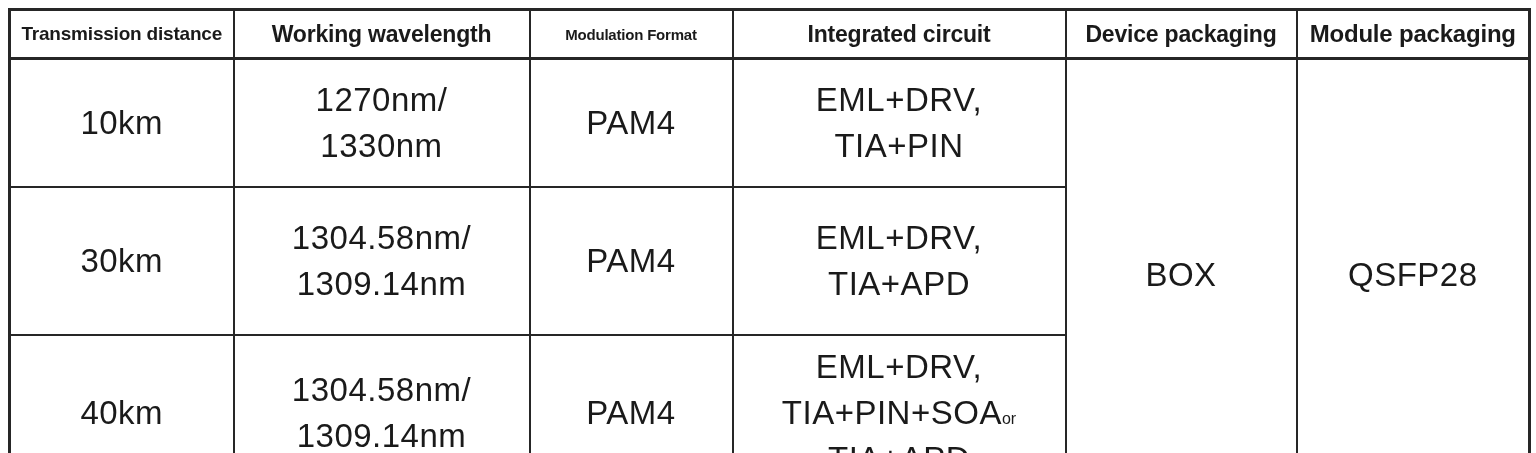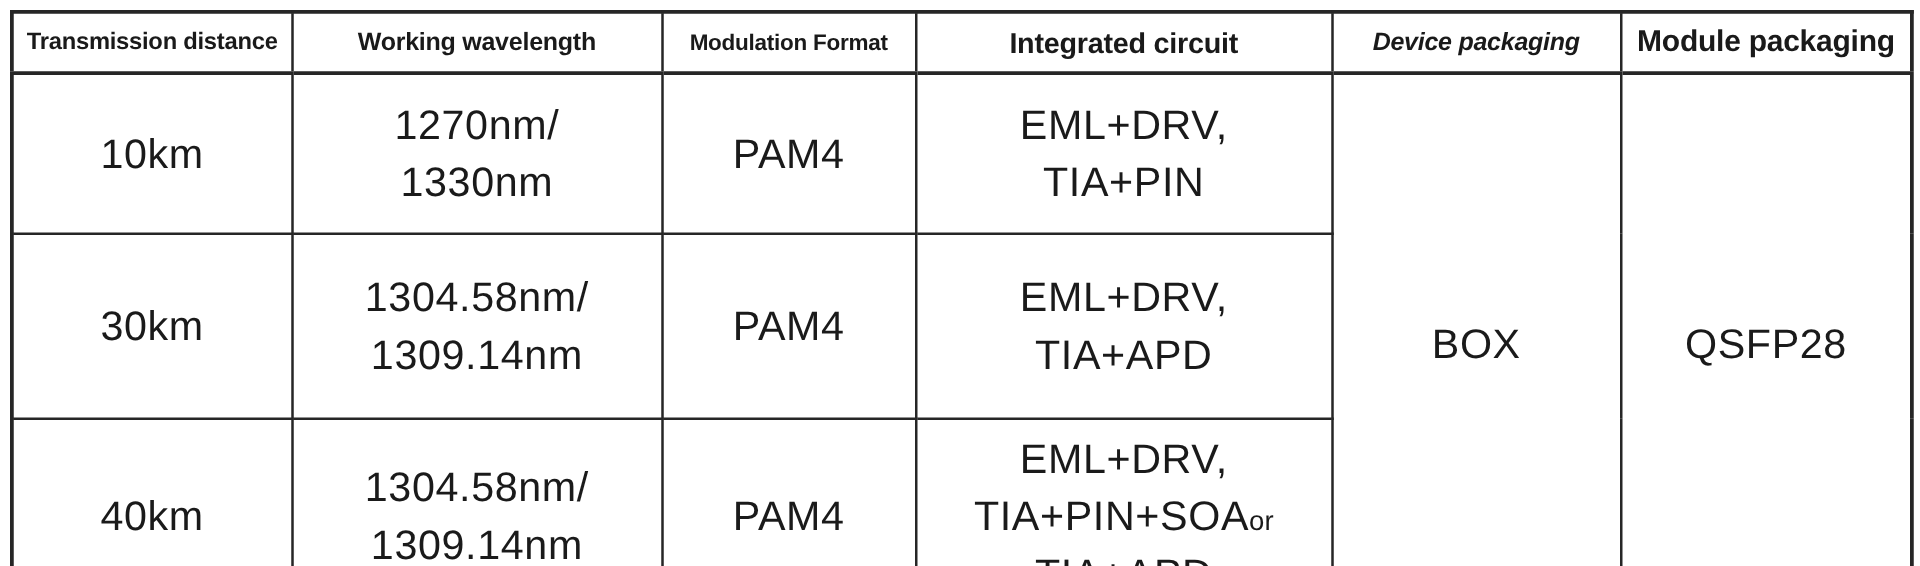--- a/index.html
+++ b/index.html
@@ -40,39 +40,39 @@
   
   .spec-table thead tr { height: 49px; }
   .spec-table th {
     font-family: "Liberation Sans", "DejaVu Sans", sans-serif;
     font-weight: 700;
     border-bottom-width: 3px;
     white-space: nowrap;
     letter-spacing: -0.2px;
   }
   .spec-table th:nth-child(1) { font-size: 19px; }
-  .spec-table th:nth-child(2) { font-size: 20px; margin-left: 23px; }
-  .spec-table th:nth-child(3) { font-size: 18px; }
+  .spec-table th:nth-child(2) { font-size: 23px; margin-left: 23px; }
+  .spec-table th:nth-child(3) { font-size: 15px; }
   .spec-table th:nth-child(4) { font-size: 23px; text-align: center; }
-  .spec-table th:nth-child(5) { font-size: 20px; font-style: italic; }
+  .spec-table th:nth-child(5) { font-size: 23px; }
   .spec-table th:nth-child(6) { font-size: 24px; }
   
   .spec-table td {
     font-family: "Liberation Sans", "DejaVu Sans", sans-serif;
     font-weight: 300;
     font-size: 33px;
     line-height: 1.38;
     letter-spacing: 0.5px;
   }
   .row-10km { height: 128px; }
   .row-30km { height: 148px; }
   .row-40km { height: 157px; }
   .cell-line { white-space: nowrap; }
   .or-word {
-    font-size: 22px;
+    font-size: 16px;
     letter-spacing: 0;
   }
 </style>
 </head>
 <body>
 
 <div class="page">
   <table class="spec-table">
     <colgroup>
       <col style="width:224px">

